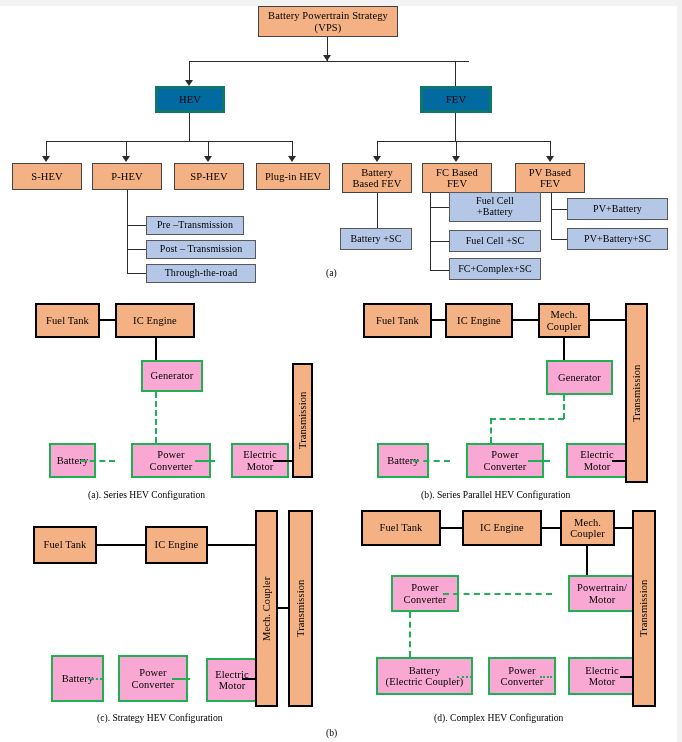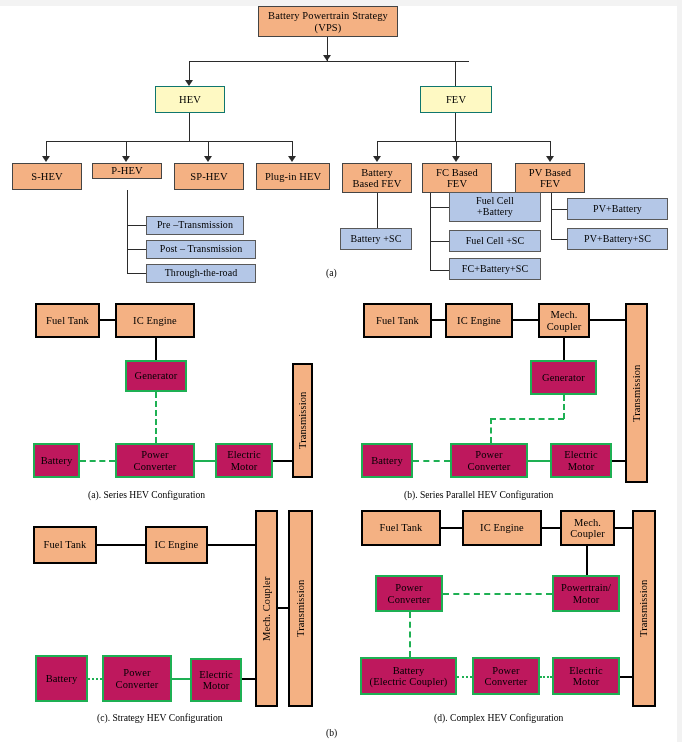--- a/index.html
+++ b/index.html
@@ -14,24 +14,24 @@
 
   
   .node{
     position:absolute;box-sizing:border-box;
     display:flex;align-items:center;justify-content:center;
     text-align:center;line-height:1.08;
     background:#f4b183;border:1px solid #3a3a3a;
     font-size:10.5px;letter-spacing:.1px;
   }
   .node.peach{background:#f4b183;border:1px solid #444;}
-  .node.green{background:#fef9c3;border:1px solid #0f766e;}
+  .node.green{background:#0369a1;border:3px solid #0f766e;}
   .node.blue{background:#b4c7e7;border:1.6px solid #595959;font-size:10px;}
   .node.blk{background:#f4b183;border:2.4px solid #000;}
-  .node.grn{background:#be185d;border:2.2px solid #1eb053;}
+  .node.grn{background:#f9a8d4;border:2.2px solid #1eb053;margin-left:16px;}
 
   
   .vert{writing-mode:vertical-rl;transform:rotate(180deg);white-space:nowrap;}
 
   
   .ln{position:absolute;background:#2b2b2b;}
   .ln.h{height:1px;}
   .ln.v{width:1px;}
   .ln.thick{background:#000;}
   .ln.thick.h{height:2.4px;}
@@ -81,21 +81,21 @@
 <div class="ln v" style="left:208px;top:141px;height:16px;"></div>
 <div class="ln v" style="left:292px;top:141px;height:16px;"></div>
 <div class="arrow" style="left:42px;top:156px;"></div>
 <div class="arrow" style="left:122px;top:156px;"></div>
 <div class="arrow" style="left:204px;top:156px;"></div>
 <div class="arrow" style="left:288px;top:156px;"></div>
 
 <div class="node peach" style="left:12px;top:163px;width:70px;height:27px;">
   <span>S-HEV</span>
 </div>
-<div class="node peach" style="left:92px;top:163px;width:70px;height:16px;">
+<div class="node peach" style="left:92px;top:163px;width:70px;height:27px;">
   <span>P-HEV</span>
 </div>
 <div class="node peach" style="left:174px;top:163px;width:70px;height:27px;">
   <span>SP-HEV</span>
 </div>
 <div class="node peach" style="left:256px;top:163px;width:74px;height:27px;">
   <span>Plug-in HEV</span>
 </div>
 
 <div class="ln v" style="left:127px;top:190px;height:83px;"></div>
@@ -146,21 +146,21 @@
 <div class="ln h" style="left:430px;top:270px;width:19px;"></div>
 
 <div class="node blue" style="left:449px;top:192px;width:92px;height:30px;flex-direction:column;">
   <span>Fuel Cell</span>
   <span>+Battery</span>
 </div>
 <div class="node blue" style="left:449px;top:230px;width:92px;height:22px;">
   <span>Fuel Cell +SC</span>
 </div>
 <div class="node blue" style="left:449px;top:258px;width:92px;height:22px;">
-  <span>FC+Battery+SC</span>
+  <span>FC+Complex+SC</span>
 </div>
 
 <div class="ln v" style="left:551px;top:193px;height:47px;"></div>
 <div class="ln h" style="left:551px;top:209px;width:16px;"></div>
 <div class="ln h" style="left:551px;top:239px;width:16px;"></div>
 
 <div class="node blue" style="left:567px;top:198px;width:101px;height:22px;">
   <span>PV+Battery</span>
 </div>
 <div class="node blue" style="left:567px;top:228px;width:101px;height:22px;">
@@ -243,21 +243,21 @@
 <div class="node grn" style="left:550px;top:443px;width:62px;height:35px;flex-direction:column;">
   <span>Electric</span>
   <span>Motor</span>
 </div>
 <div class="ln thick h" style="left:612px;top:460px;width:14px;"></div>
 
 <div class="node blk vert" style="left:625px;top:303px;width:23px;height:180px;">
   <span>Transmission</span>
 </div>
 
-<div class="cap" style="left:404px;top:489px;">(b).  Series Parallel HEV Configuration</div>
+<div class="cap" style="left:421px;top:489px;">(b).  Series Parallel HEV Configuration</div>
 
 <div class="node blk" style="left:33px;top:526px;width:64px;height:38px;">
   <span>Fuel Tank</span>
 </div>
 <div class="ln thick h" style="left:97px;top:544px;width:48px;"></div>
 <div class="node blk" style="left:145px;top:526px;width:63px;height:38px;">
   <span>IC Engine</span>
 </div>
 <div class="ln thick h" style="left:208px;top:544px;width:48px;"></div>
 

